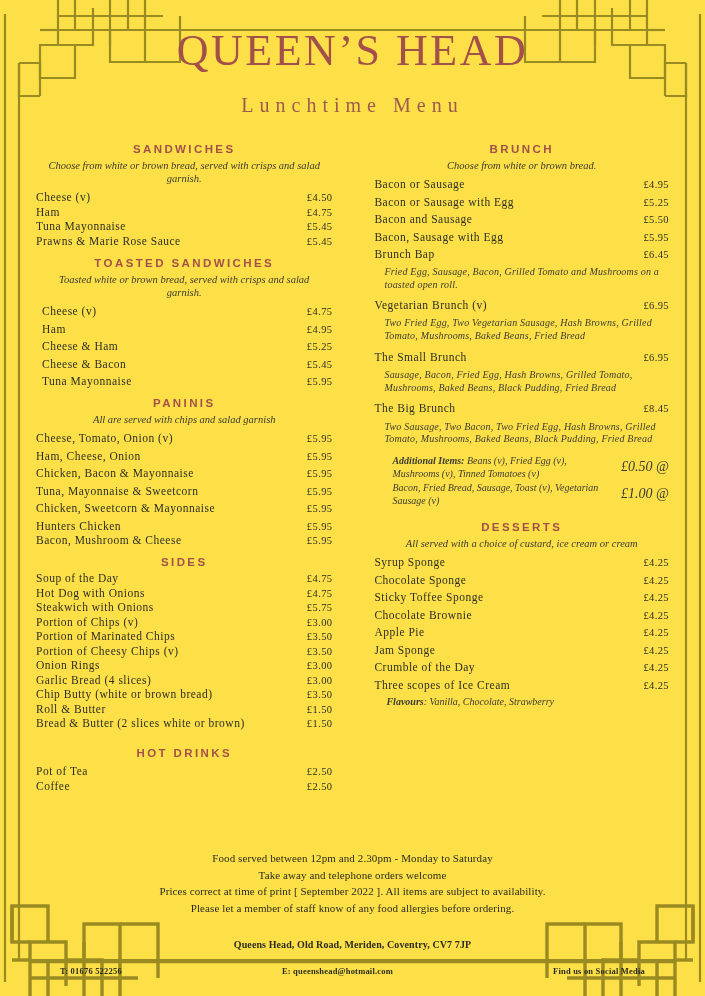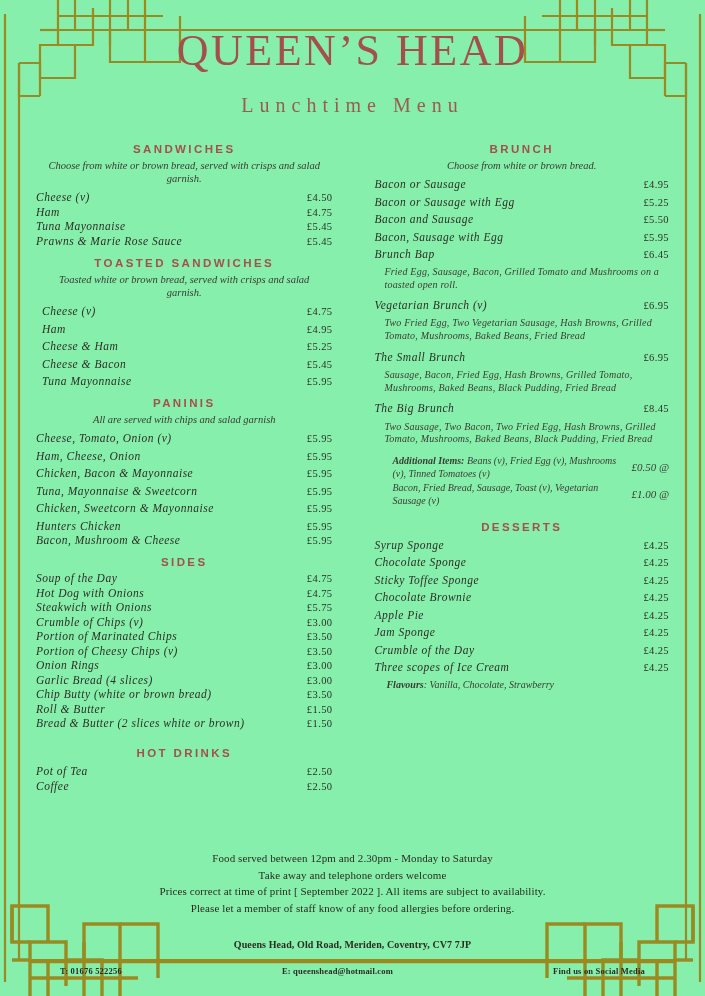--- a/index.html
+++ b/index.html
@@ -10,21 +10,21 @@
     background: #ebe9d2;
     font-family: "Liberation Serif", "DejaVu Serif", serif;
     overflow: hidden;
     position: relative;
   }
 
   
   .page {
     position: absolute;
     inset: 0;
-    background: #86efac;
+    background: #fde047;
     padding-left: 16px;
   }
 
   .border-svg {
     position: absolute;
     left: 0; top: 0;
     width: 705px; height: 996px;
     pointer-events: none;
   }
 
@@ -89,21 +89,21 @@
   .items { width: 100%; }
   .row {
     display: flex;
     align-items: baseline;
     justify-content: space-between;
     font-size: 11.5px;
     color: #2e2e26;
     letter-spacing: 0.5px;
     margin: 2.5px 0;
   }
-  .row .nm { flex: 1 1 auto; padding-right: 8px; font-style: italic; }
+  .row .nm { flex: 1 1 auto; padding-right: 8px; }
   .row .pr { flex: 0 0 auto; font-size: 10.5px; letter-spacing: 0.4px; white-space: nowrap; }
 
   .row.loose { margin: 5.5px 0; }
   .row.indent .nm { padding-left: 6px; }
 
   .desc {
     font-style: italic;
     font-size: 10px;
     color: #3c3c33;
     line-height: 1.28;
@@ -124,21 +124,21 @@
     color: #3c3c33;
     line-height: 1.3;
     flex: 1 1 auto;
     padding-right: 6px;
     margin-left: 18px;
   }
   .addl .txt b { font-style: italic; font-weight: bold; }
   .addl .pr {
     flex: 0 0 auto;
     font-style: italic;
-    font-size: 11px;
+    font-size: 14px;
     color: #3c3c33;
     align-self: center;
   }
 
   .flavours {
     font-style: italic;
     font-size: 10px;
     color: #3c3c33;
     padding-left: 12px;
     margin-top: 3px;
@@ -356,21 +356,21 @@
               </div>
             <div class="row">
                 <span class="nm">Hot Dog with Onions</span>
                 <span class="pr">£4.75</span>
               </div>
             <div class="row">
                 <span class="nm">Steakwich with Onions</span>
                 <span class="pr">£5.75</span>
               </div>
             <div class="row">
-                <span class="nm">Crumble of Chips (v)</span>
+                <span class="nm">Portion of Chips (v)</span>
                 <span class="pr">£3.00</span>
               </div>
             <div class="row">
                 <span class="nm">Portion of Marinated Chips</span>
                 <span class="pr">£3.50</span>
               </div>
             <div class="row">
                 <span class="nm">Portion of Cheesy Chips (v)</span>
                 <span class="pr">£3.50</span>
               </div>
@@ -469,20 +469,21 @@
             <div class="addl" style="margin-top:1px;">
               <div class="txt">Bacon, Fried Bread, Sausage, Toast (v), Vegetarian Sausage (v)</div>
               <div class="pr">£1.00 @</div>
             </div>
 
           </div>
         </div>
 
         <div style="margin-top:14px;">
           <div class="sec-title">DESSERTS</div>
+          <div class="sec-note">All served with a choice of custard, ice cream or cream</div>
           <div class="items">
             <div class="row loose">
                 <span class="nm">Syrup Sponge</span>
                 <span class="pr">£4.25</span>
               </div>
             <div class="row loose">
                 <span class="nm">Chocolate Sponge</span>
                 <span class="pr">£4.25</span>
               </div>
             <div class="row loose">

